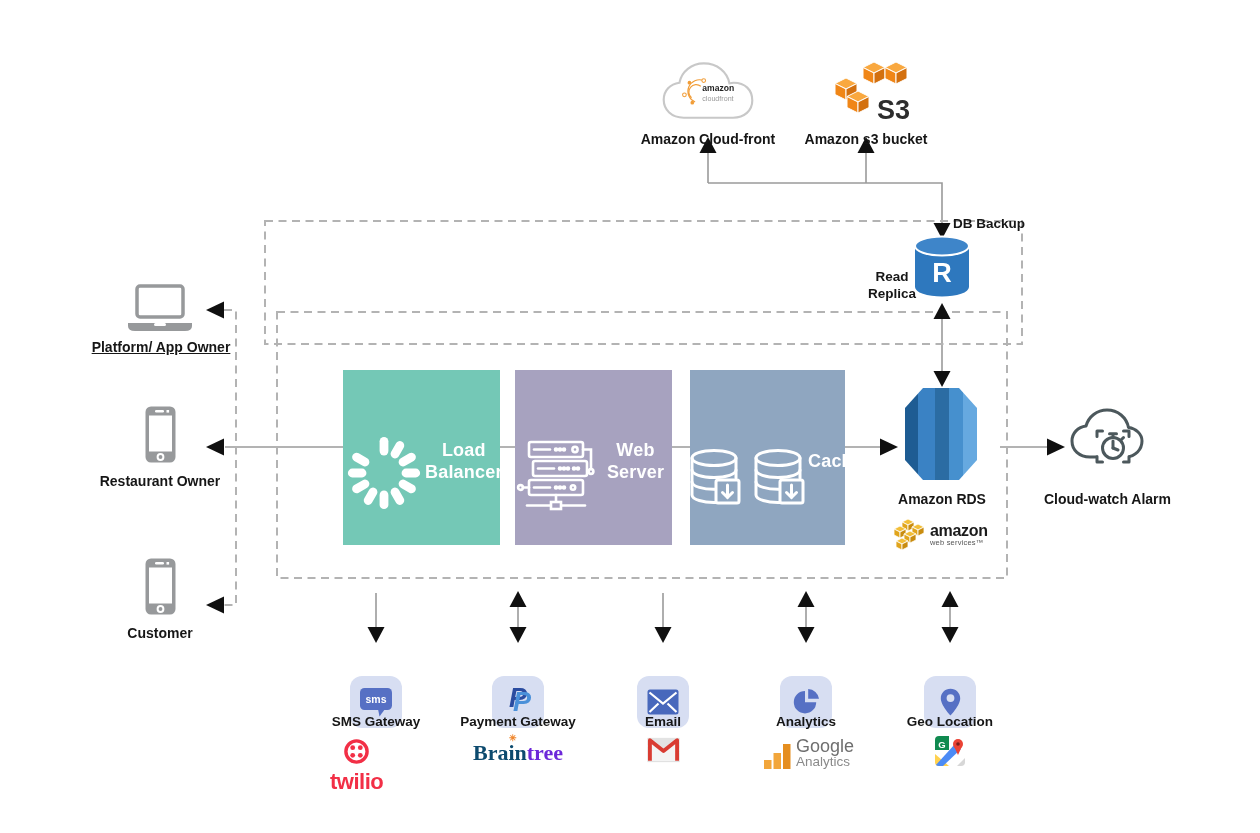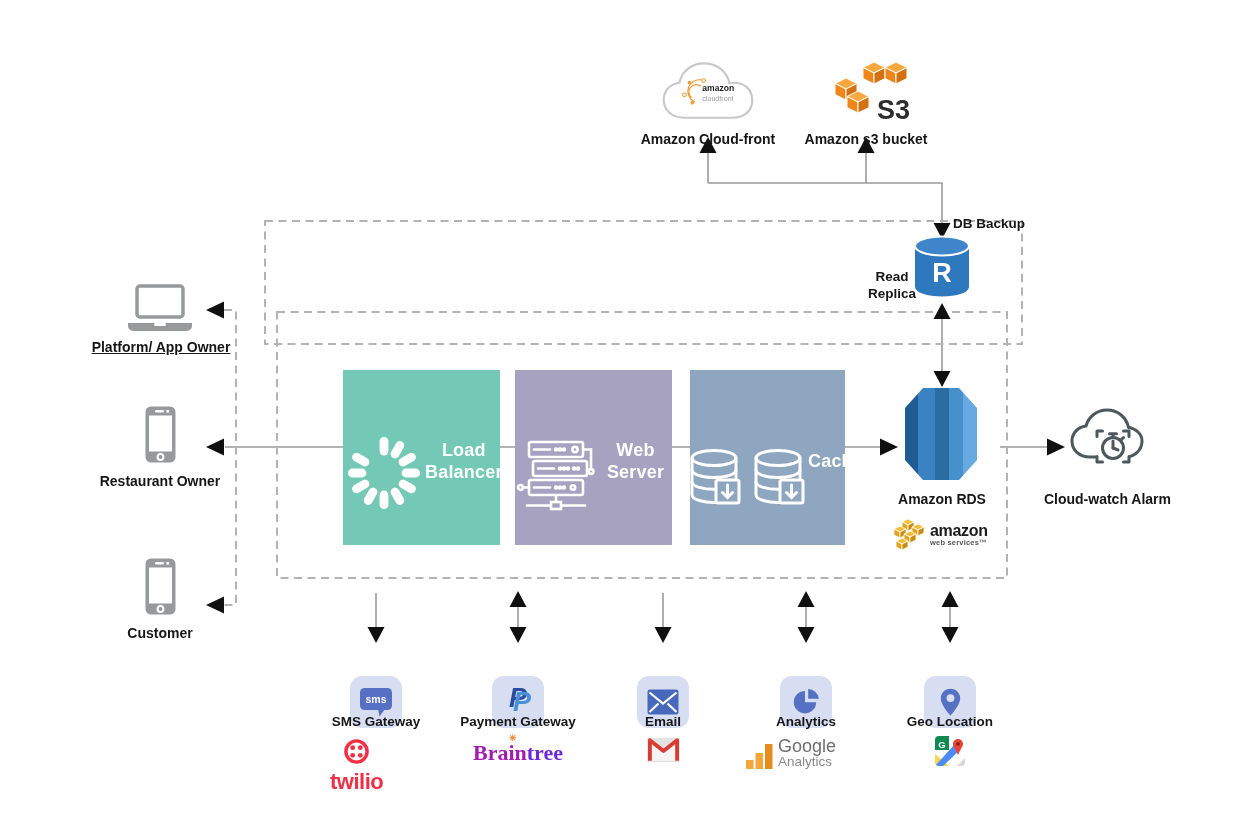--- a/index.html
+++ b/index.html
@@ -20,36 +20,36 @@
   .box-ca{left:690px;width:155px;background:#8FA6C0;}
   
   .tile{position:absolute;top:648px;width:52px;height:52px;border-radius:12px;background:#D7DEF2;
         z-index:2;display:flex;align-items:center;justify-content:center;margin-top:28px;}
   .svc-label{top:714px;width:130px;font-size:13.5px;}
   
   .twilio{position:absolute;left:330px;top:738px;z-index:2;display:flex;align-items:center;gap:4px;flex-direction:column;}
   .twilio-text{color:#F22F46;font-weight:800;font-size:22px;letter-spacing:-0.5px;}
   .braintree{position:absolute;left:450px;top:740px;width:136px;z-index:2;text-align:center;
              font-family:"Liberation Serif",serif;font-size:22px;font-weight:600;position:absolute;}
-  .bt-dark{color:#a21caf;}
+  .bt-dark{color:#0c4a6e;}
   .bt-orange{color:#6d28d9;}
   .bt-wrap{position:relative;display:inline-block;}
   .bt-star{position:absolute;left:36px;top:-7px;font-size:9px;color:#F0872D;font-family:"Liberation Sans",sans-serif;}
-  .ga{position:absolute;left:746px;top:737px;z-index:2;display:flex;align-items:flex-end;gap:5px;}
+  .ga{position:absolute;left:764px;top:737px;z-index:2;display:flex;align-items:flex-end;gap:5px;}
   .ga-text{line-height:1.02;text-align:left;}
   .ga-1{font-size:18px;color:#6F6F6F;font-weight:400;}
   .ga-2{font-size:13.5px;color:#8A8A8A;font-weight:400;}
   .paypal{position:relative;width:52px;height:52px;}
   .paypal span{position:absolute;font-weight:700;font-style:italic;font-size:27px;line-height:1;}
   .pp-back{left:17px;top:9px;color:#2B4CA0;}
   .pp-front{left:21px;top:13px;color:#4A90D9;}
   .aws-logo{position:absolute;left:893px;top:518px;z-index:2;display:flex;align-items:center;gap:3px;}
   .aws-text{line-height:1;}
   .aws-1{font-weight:700;font-size:16px;color:#1B1B1B;letter-spacing:-0.3px;}
-  .aws-2{font-size:7.5px;color:#555;letter-spacing:.2px;font-weight:bold;}
+  .aws-2{font-size:7.5px;color:#555;letter-spacing:.2px;}
   .cf-logo-1{font-weight:700;font-size:12px;fill:#222;}
   .cf-logo-2{font-size:10px;fill:#9A9A9A;}
 </style>
 </head>
 <body>
 
 <div id="stage">
 
   <svg class="overlay" width="1260" height="833" viewBox="0 0 1260 833">
     <g stroke="#9A9A9A" stroke-width="1.6" fill="none">

